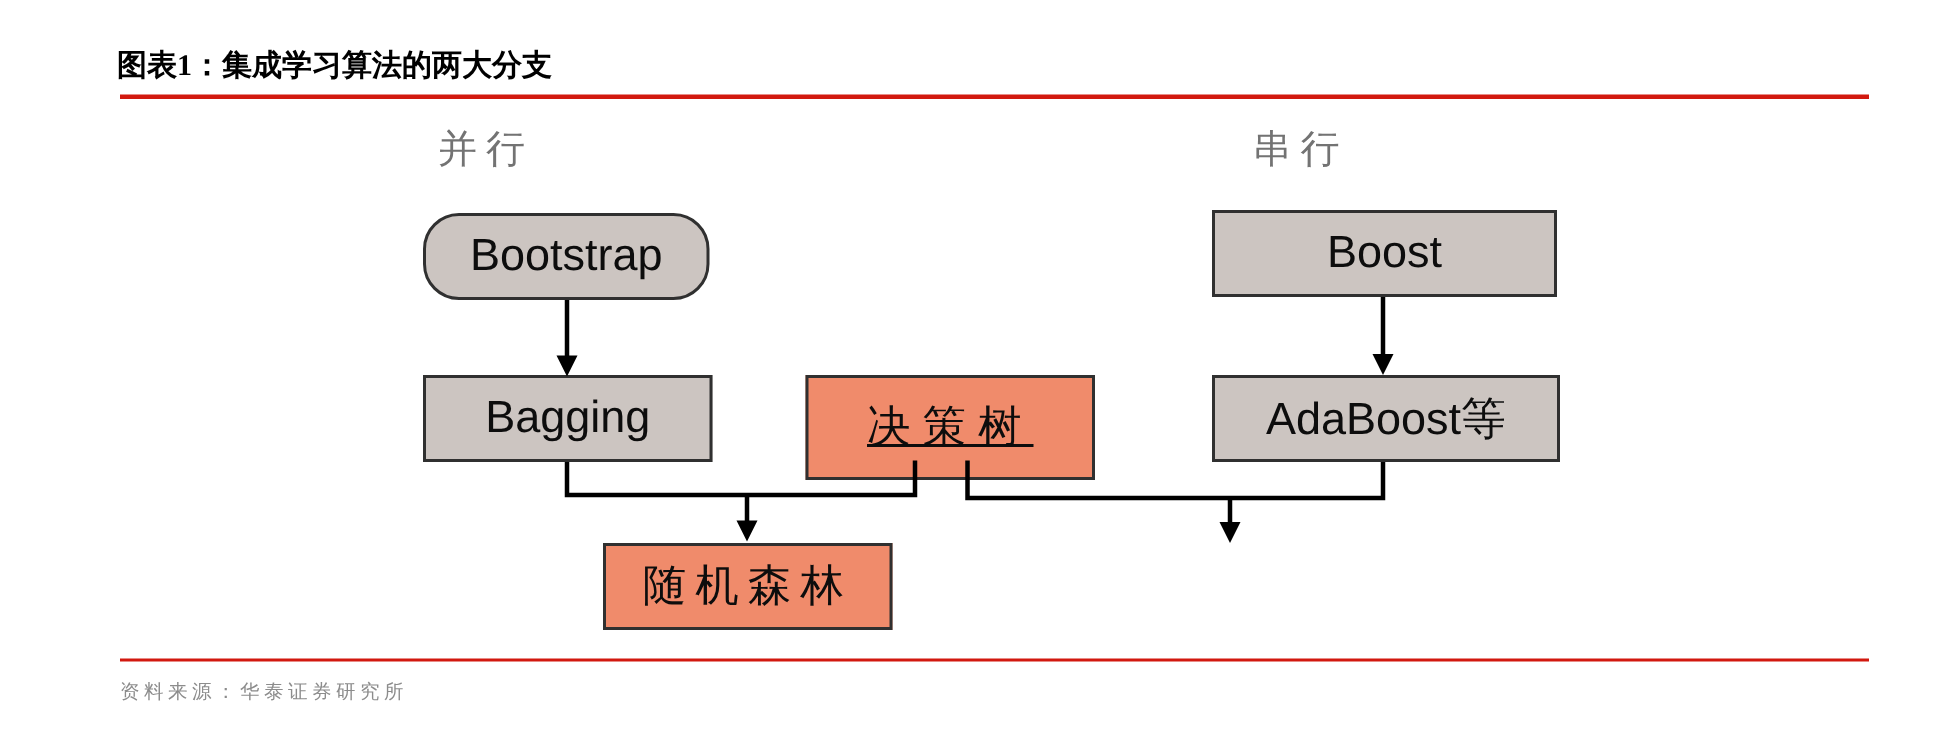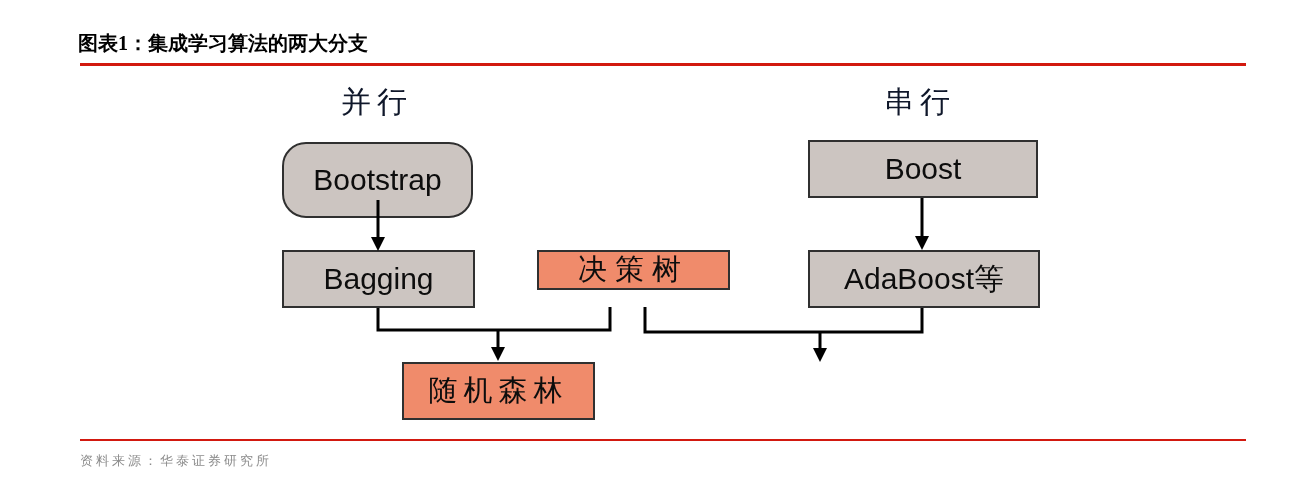--- a/index.html
+++ b/index.html
@@ -26,46 +26,46 @@
     left: 80px;
     width: 1166px;
     background: var(--accent-red, #D2190F);
   }
   .rule-top { top: 63px; height: 3px; }
   .rule-bottom { top: 439px; height: 2px; }
   .branch-label {
     position: absolute;
     top: 82px;
     width: 170px;
-    text-align: center;
-    font-size: 30px;
+    text-align: left;
+    font-size: 26px;
     letter-spacing: 6px;
-    color: #0f172a;
+    color: #737373;
     white-space: nowrap;
   }
   .branch-parallel { left: 292px; }
   .branch-serial  { left: 835px; }
   .node {
     position: absolute;
     box-sizing: border-box;
     border: 2px solid var(--node-border, #303030);
     display: flex;
     align-items: center;
     justify-content: center;
     white-space: nowrap;
     color: #0d0d0d;
   }
   .node.gray   { background: var(--node-gray-fill, #CCC5C1); }
   .node.salmon { background: var(--node-salmon-fill, #F08B6B); }
   .node.latin  { font-family: "Liberation Sans", "DejaVu Sans", sans-serif; font-size: 30px; }
   .node.cjk    { font-family: "Liberation Serif", "DejaVu Serif", serif; font-size: 29px; }
-  .n-bootstrap     { left: 282px; top: 142px; width: 191px; height: 76px; border-radius: 24px; }
+  .n-bootstrap     { left: 282px; top: 142px; width: 191px; height: 58px; border-radius: 24px; }
   .n-boost         { left: 808px; top: 140px; width: 230px; height: 58px; }
   .n-bagging       { left: 282px; top: 250px; width: 193px; height: 58px; }
-  .n-decision-tree { left: 537px; top: 250px; width: 193px; height: 40px; letter-spacing: 8px; }
+  .n-decision-tree { left: 537px; top: 250px; width: 193px; height: 70px; letter-spacing: 8px; text-decoration: underline; }
   .n-adaboost      { left: 808px; top: 250px; width: 232px; height: 58px; }
   .n-random-forest { left: 402px; top: 362px; width: 193px; height: 58px; letter-spacing: 6px; }
   .n-gbdt          { left: 660px; top: 363px; width: 318px; height: 57px; letter-spacing: 2px; }
   .connectors {
     position: absolute;
     left: 0; top: 0;
     width: 1298px;
     height: 503px;
     pointer-events: none;
   }

